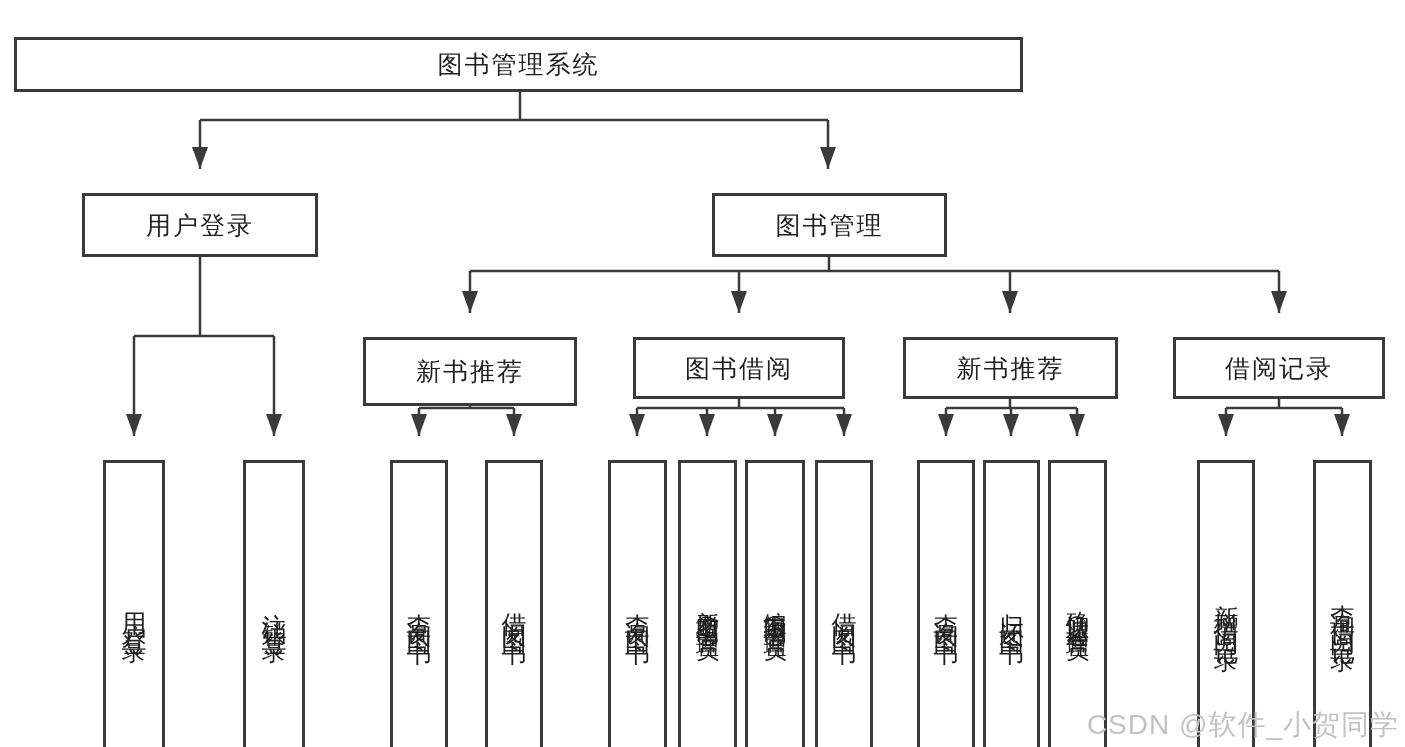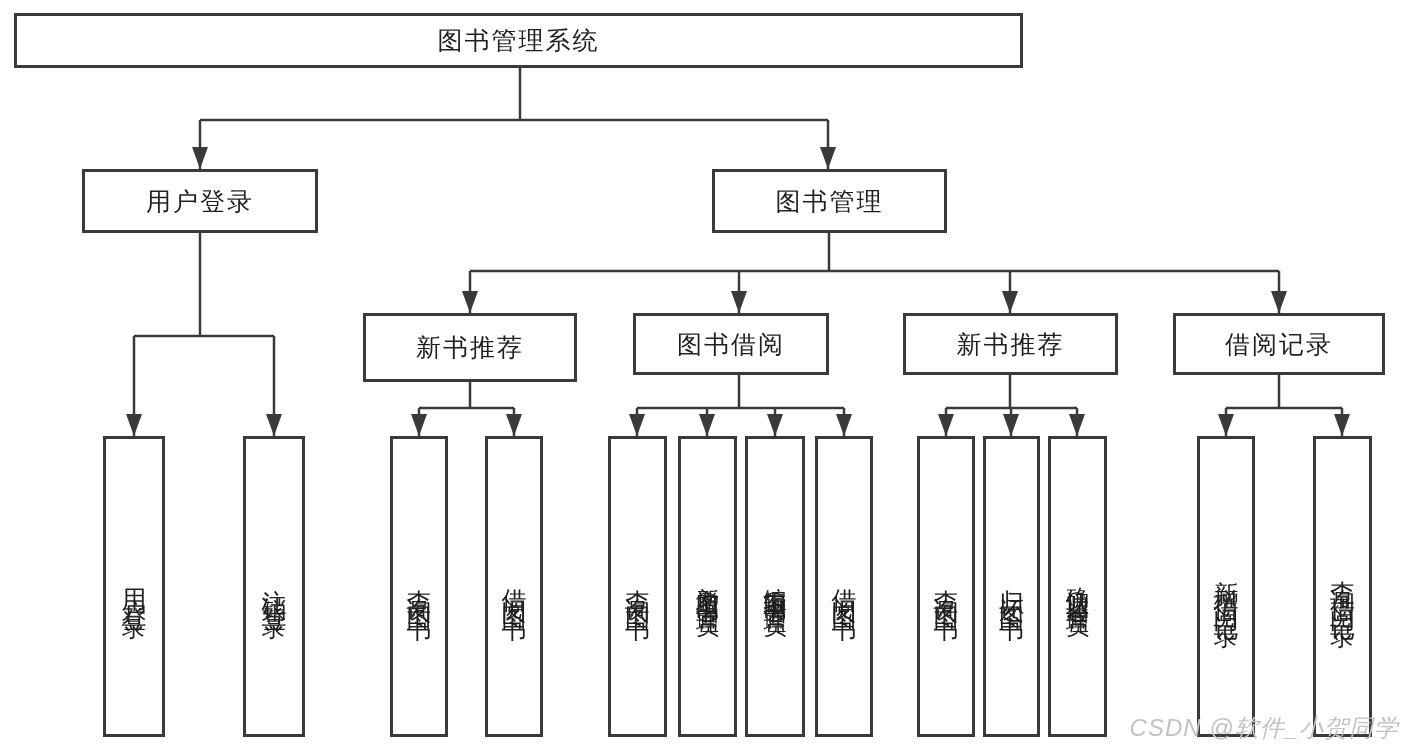--- a/index.html
+++ b/index.html
@@ -8,30 +8,31 @@
   }
   html,body{margin:0;padding:0;}
   body{background:var(--bg);font-family:"Liberation Sans", sans-serif;}
   .canvas{position:relative;width:1405px;height:747px;background:var(--bg);overflow:hidden;}
   .wires{position:absolute;left:0;top:0;z-index:1;color:var(--line);}
   .node{
     position:absolute;box-sizing:border-box;z-index:2;
     background:var(--box-fill);border:3px solid var(--box-border);
     display:flex;align-items:center;justify-content:center;
     color:var(--text);
+    margin-top:24px;
   }
   .node .hlabel{font-size:25px;letter-spacing:2px;white-space:nowrap;}
   .node .vtext{
     writing-mode:vertical-lr;text-orientation:mixed;
     font-size:25px;letter-spacing:9px;line-height:1;white-space:nowrap;
   }
   .node .vtext.long{font-size:23px;letter-spacing:4px;}
   .watermark{
     position:absolute;right:6px;bottom:3px;z-index:5;
-    font-size:24px;color:var(--wm);letter-spacing:1px;white-space:nowrap;font-style:italic;
+    font-size:28px;color:var(--wm);letter-spacing:1px;white-space:nowrap;
   }
 </style>
 </head>
 <body>
 
 <div class="canvas">
 
   <svg class="wires" width="1405" height="747" viewBox="0 0 1405 747" aria-hidden="true">
     <defs>
       <marker id="arw" markerUnits="userSpaceOnUse" markerWidth="18" markerHeight="24" refX="9" refY="22">
@@ -89,21 +90,21 @@
   <div class="node" style="left:82px;top:169px;width:236px;height:64px">
     <span class="hlabel">用户登录</span>
   </div>
   <div class="node" style="left:712px;top:169px;width:235px;height:64px">
     <span class="hlabel">图书管理</span>
   </div>
 
   <div class="node" style="left:363px;top:313px;width:214px;height:69px">
     <span class="hlabel">新书推荐</span>
   </div>
-  <div class="node" style="left:633px;top:313px;width:196px;height:62px">
+  <div class="node" style="left:633px;top:313px;width:212px;height:62px">
     <span class="hlabel">图书借阅</span>
   </div>
   <div class="node" style="left:903px;top:313px;width:215px;height:62px">
     <span class="hlabel">新书推荐</span>
   </div>
   <div class="node" style="left:1173px;top:313px;width:212px;height:62px">
     <span class="hlabel">借阅记录</span>
   </div>
 
   <div class="node" style="left:103px;top:436px;width:62px;height:301px">

